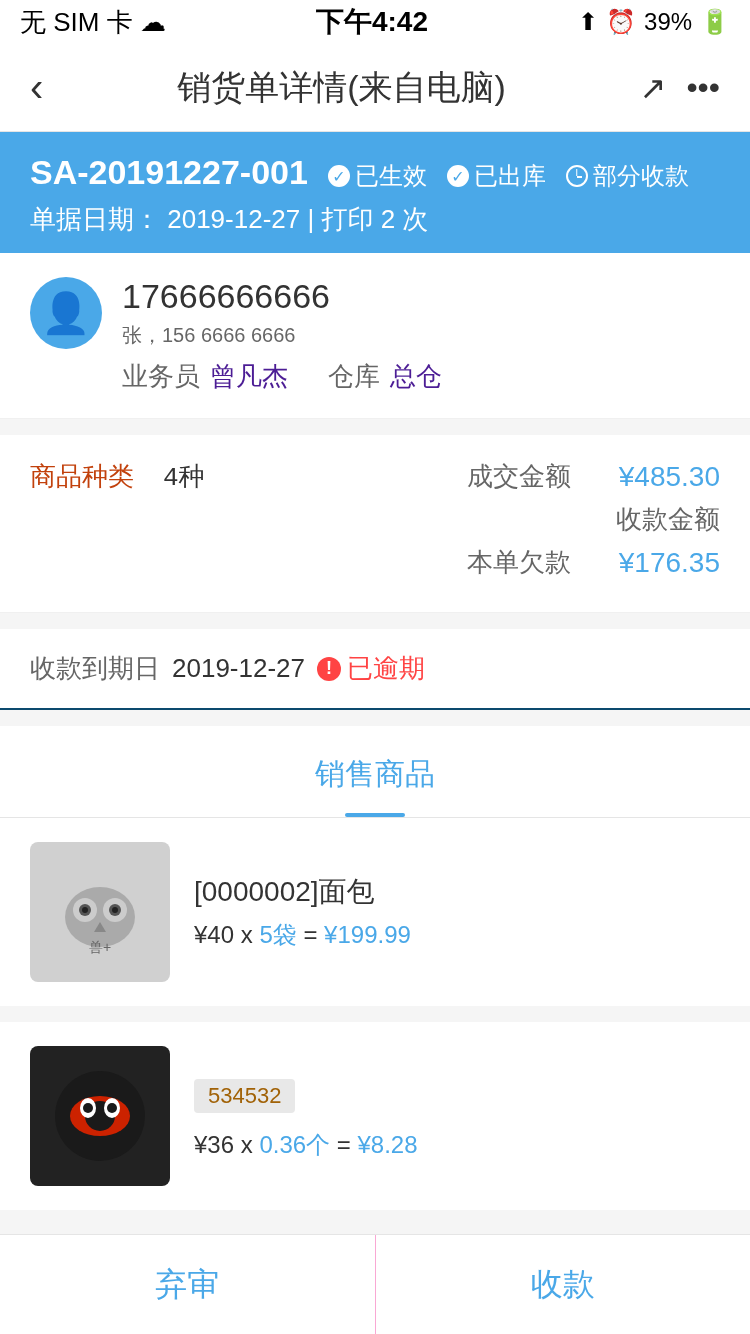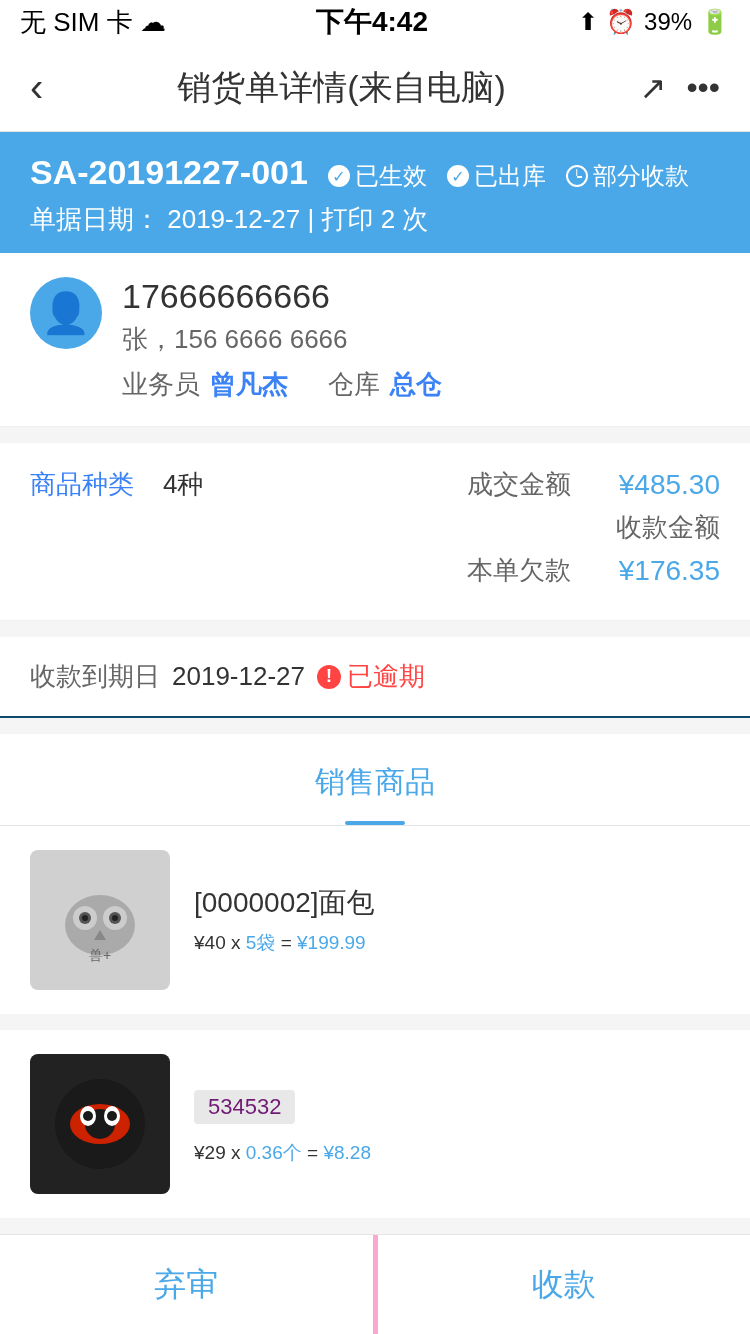--- a/index.html
+++ b/index.html
@@ -152,48 +152,48 @@
       color: #fff;
       font-size: 40px;
     }
     .customer-info { flex: 1; }
     .customer-name {
       font-size: 34px;
       font-weight: 500;
       color: #333;
     }
     .customer-phone {
-      font-size: 26px;
+      font-size: 20px;
       color: #666;
       margin-top: 6px;
     }
     .customer-meta {
       display: flex;
       gap: 40px;
       margin-top: 10px;
       font-size: 26px;
       color: #333;
     }
     .meta-item { display: flex; gap: 10px; }
     .meta-label { color: #666; }
-    .meta-value { color: #3b82f6; font-weight: bold; }
+    .meta-value { color: #4c1d95; }
 
     
     .summary-section {
       background: #fff;
       padding: 24px 30px;
       display: flex;
       align-items: flex-start;
       justify-content: space-between;
       border-bottom: 1px solid #f0f0f0;
       margin-top: 16px;
     }
     .summary-left { font-size: 26px; color: #666; }
-    .summary-label { color: #3b82f6; }
-    .summary-value { color: #333; font-weight: 500; }
+    .summary-label { color: #c2410c; }
+    .summary-value { color: #333; font-weight: 500; font-family: Liberation Mono, monospace; }
     .summary-right { text-align: right; }
     .summary-row {
       display: flex;
       justify-content: flex-end;
       gap: 19px;
       font-size: 26px;
       margin-bottom: 8px;
       align-items: center;
     }
     .amount-label { color: #666; }
@@ -298,28 +298,28 @@
     }
     .product-info { flex: 1; }
     .product-name {
       font-size: 28px;
       color: #333;
       font-weight: 500;
     }
     .product-badge {
       display: inline-block;
       background: #e8e8e8;
-      color: #701a75;
+      color: #a16207;
       font-size: 22px;
       padding: 4px 14px;
       border-radius: 4px;
       margin: 8px 0;
     }
     .product-price {
-      font-size: 19px;
+      font-size: 24px;
       color: #333;
       margin-top: 8px;
     }
     .price-highlight {
       color: #4AA8E8;
       font-weight: 500;
     }
     .quantity-highlight {
       color: #4AA8E8;
     }
@@ -340,21 +340,21 @@
       flex: 1;
       height: 100%;
       display: flex;
       align-items: center;
       justify-content: center;
       font-size: 32px;
       cursor: pointer;
     }
     .bottom-btn.left {
       color: #4AA8E8;
-      border-right: 5px solid #f9a8d4;
+      border-right: 1px solid #f9a8d4;
     }
     .bottom-btn.right {
       color: #4AA8E8;
     }
 
     .spacer { height: 100px; }
   </style>
 </head>
 <body>
 
@@ -497,21 +497,21 @@
         <circle cx="50" cy="50" r="15" fill="#1a1a1a"></circle>
         <ellipse cx="38" cy="42" rx="8" ry="10" fill="#fff"></ellipse>
         <ellipse cx="62" cy="42" rx="8" ry="10" fill="#fff"></ellipse>
         <circle cx="38" cy="42" r="5" fill="#1a1a1a"></circle>
         <circle cx="62" cy="42" r="5" fill="#1a1a1a"></circle>
       </svg>
     </div>
     <div class="product-info">
       <div class="product-badge">534532</div>
       <div class="product-price">
-        <span>¥29</span>
+        <span>¥36</span>
         <span> x </span>
         <span class="quantity-highlight">0.36个</span>
         <span> = </span>
         <span class="price-highlight">¥8.28</span>
       </div>
     </div>
   </div>
 
 </div>
 

